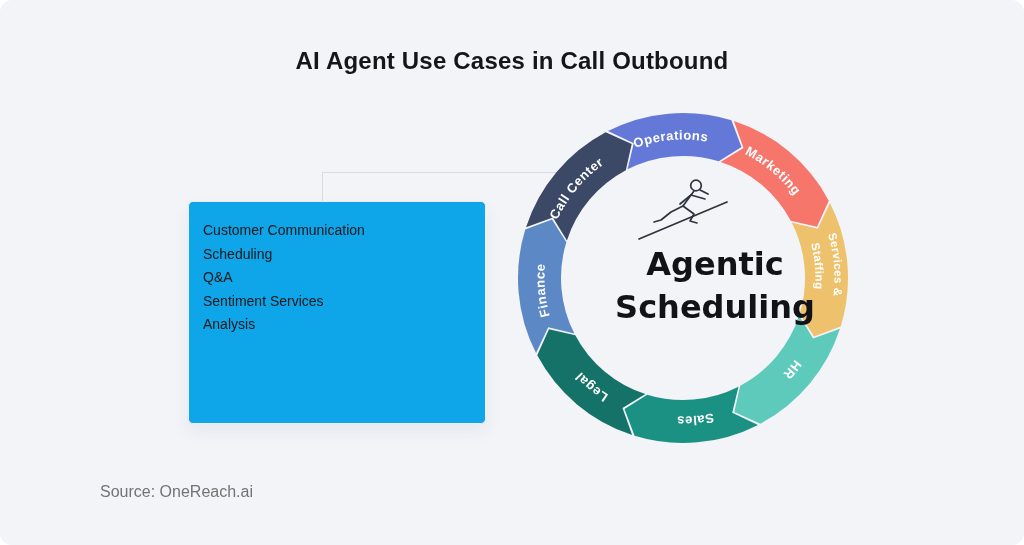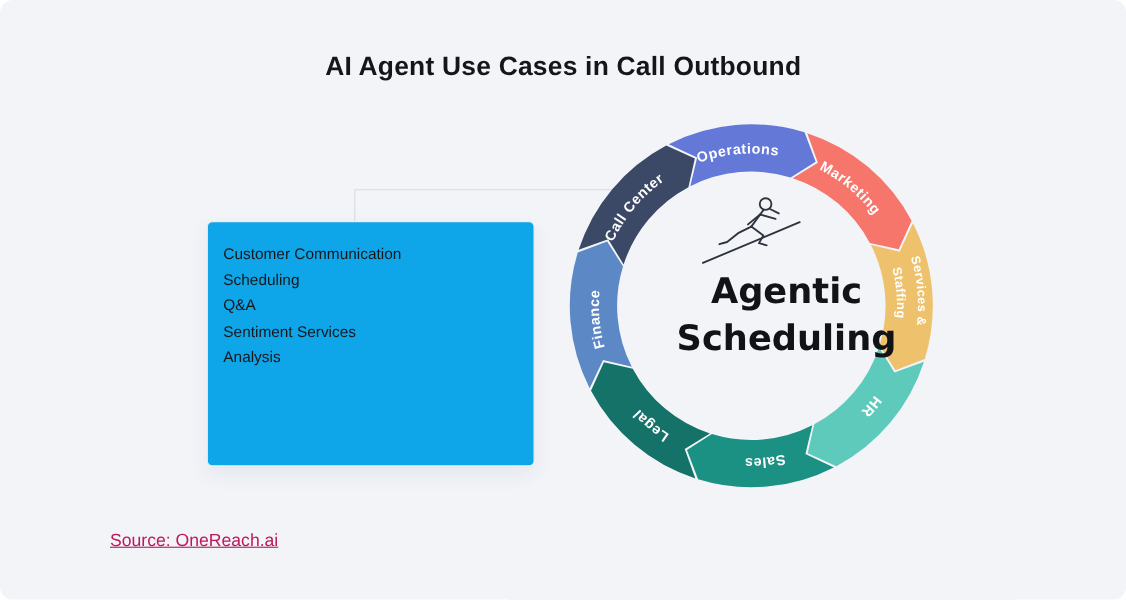--- a/index.html
+++ b/index.html
@@ -14,21 +14,21 @@
   .use-card ul{list-style:none;margin:0;padding:17px 14px;}
   .use-card li{font-size:14px;line-height:23.5px;color:#17181b;white-space:nowrap;}
   .ring-svg{position:absolute;left:513px;top:108px;}
   .seg-label{fill:#ffffff;font-family:"Liberation Sans",sans-serif;font-weight:bold;}
   .seg-label.one{font-size:13px;letter-spacing:.5px;}
   .seg-label.two{font-size:11.5px;letter-spacing:.4px;}
   .center-title{position:absolute;left:683px;top:243px;transform:translateX(-50%);
     text-align:center;font-family:"DejaVu Sans","Liberation Sans",sans-serif;
     font-weight:bold;font-size:32px;line-height:43px;color:#121317;white-space:nowrap;margin-left:32px;}
   .runner{position:absolute;left:634px;top:176px;}
-  .source-text{position:absolute;left:100px;top:483px;font-size:16px;color:#be185d;text-decoration:underline;}
+  .source-text{position:absolute;left:100px;top:483px;font-size:16px;color:#737373;}
 </style>
 </head>
 <body>
 
 <div class="canvas" style="background: rgb(242, 244, 248);">
 
   <div class="page-title">AI Agent Use Cases in Call Outbound</div>
 
   <div class="connector h"></div>
   <div class="connector v"></div>

